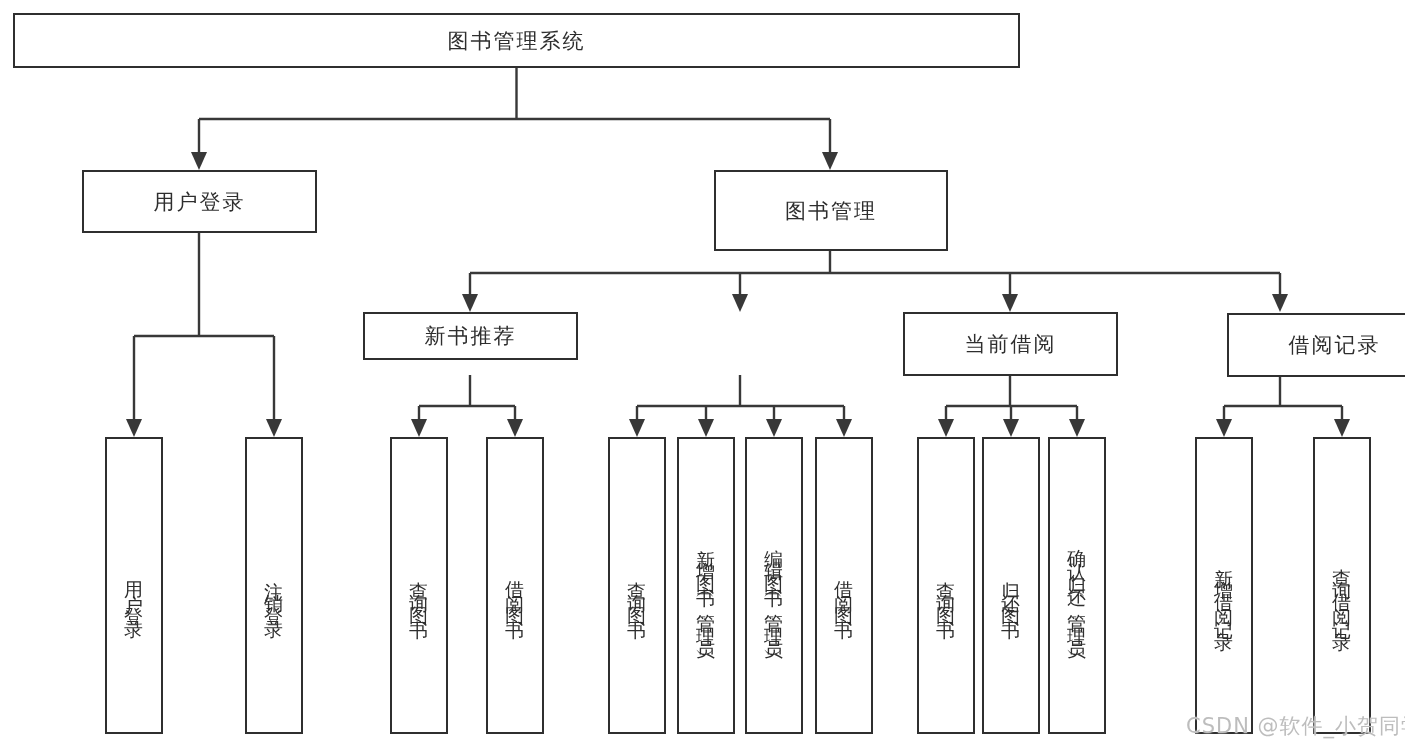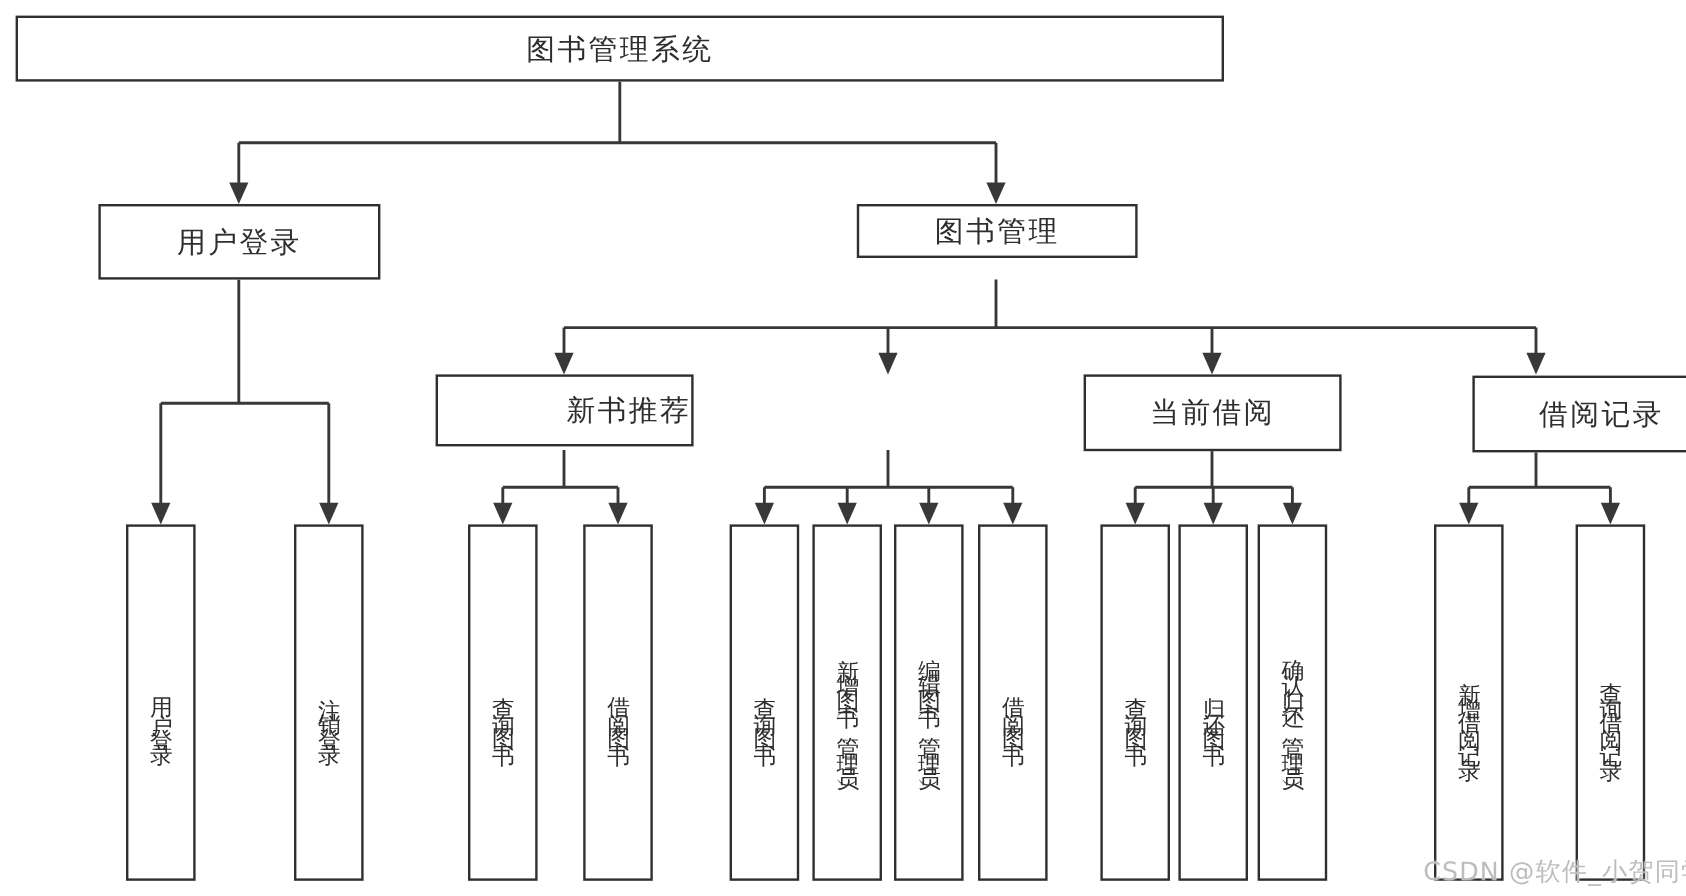--- a/index.html
+++ b/index.html
@@ -8,21 +8,21 @@
     font-family:"DejaVu Sans","Liberation Sans",sans-serif;color:#2e2e2e;
   }
   svg.connectors{position:absolute;left:0;top:0;z-index:1;pointer-events:none;}
   svg.connectors path{stroke:#383838;stroke-width:2.4;fill:none;}
   svg.connectors polygon{fill:#383838;stroke:none;}
   .node{
     position:absolute;background:#ffffff;border:2px solid #2f2f2f;
     box-sizing:border-box;display:flex;align-items:center;justify-content:center;
     z-index:2;
   }
-  .node.h span{font-size:24px;letter-spacing:2px;white-space:nowrap;}
+  .node.h span{font-size:21px;letter-spacing:2px;white-space:nowrap;}
   .node.v{top:437px;width:58px;height:297px;}
   .node.v .vtext{
     writing-mode:vertical-rl;text-orientation:mixed;
     font-size:19px;line-height:1;letter-spacing:13px;margin-top:13px;
     white-space:nowrap;
   }
   .watermark{
     position:absolute;left:1186px;top:712px;z-index:5;
     font-size:21px;letter-spacing:1px;color:#bdbdbd;white-space:nowrap;
     text-shadow:0 0 2px #ffffff;
@@ -83,25 +83,25 @@
     </g>
   </svg>
 
   <div class="node h" style="left:13px;top:13px;width:1007px;height:55px;">
     <span>图书管理系统</span>
   </div>
 
   <div class="node h" style="left:82px;top:170px;width:235px;height:63px;">
     <span>用户登录</span>
   </div>
-  <div class="node h" style="left:714px;top:170px;width:234px;height:45px;">
+  <div class="node h" style="left:714px;top:170px;width:234px;height:81px;">
     <span>图书管理</span>
   </div>
 
-  <div class="node h" style="left:363px;top:312px;width:215px;height:60px;justify-content:flex-end;">
+  <div class="node h" style="left:363px;top:312px;width:215px;height:48px;">
     <span>新书推荐</span>
   </div>
   <div class="node h" style="left:903px;top:312px;width:215px;height:64px;">
     <span>当前借阅</span>
   </div>
   <div class="node h" style="left:1227px;top:313px;width:215px;height:64px;">
     <span>借阅记录</span>
   </div>
 
   <div class="node v" style="left:105px;">

